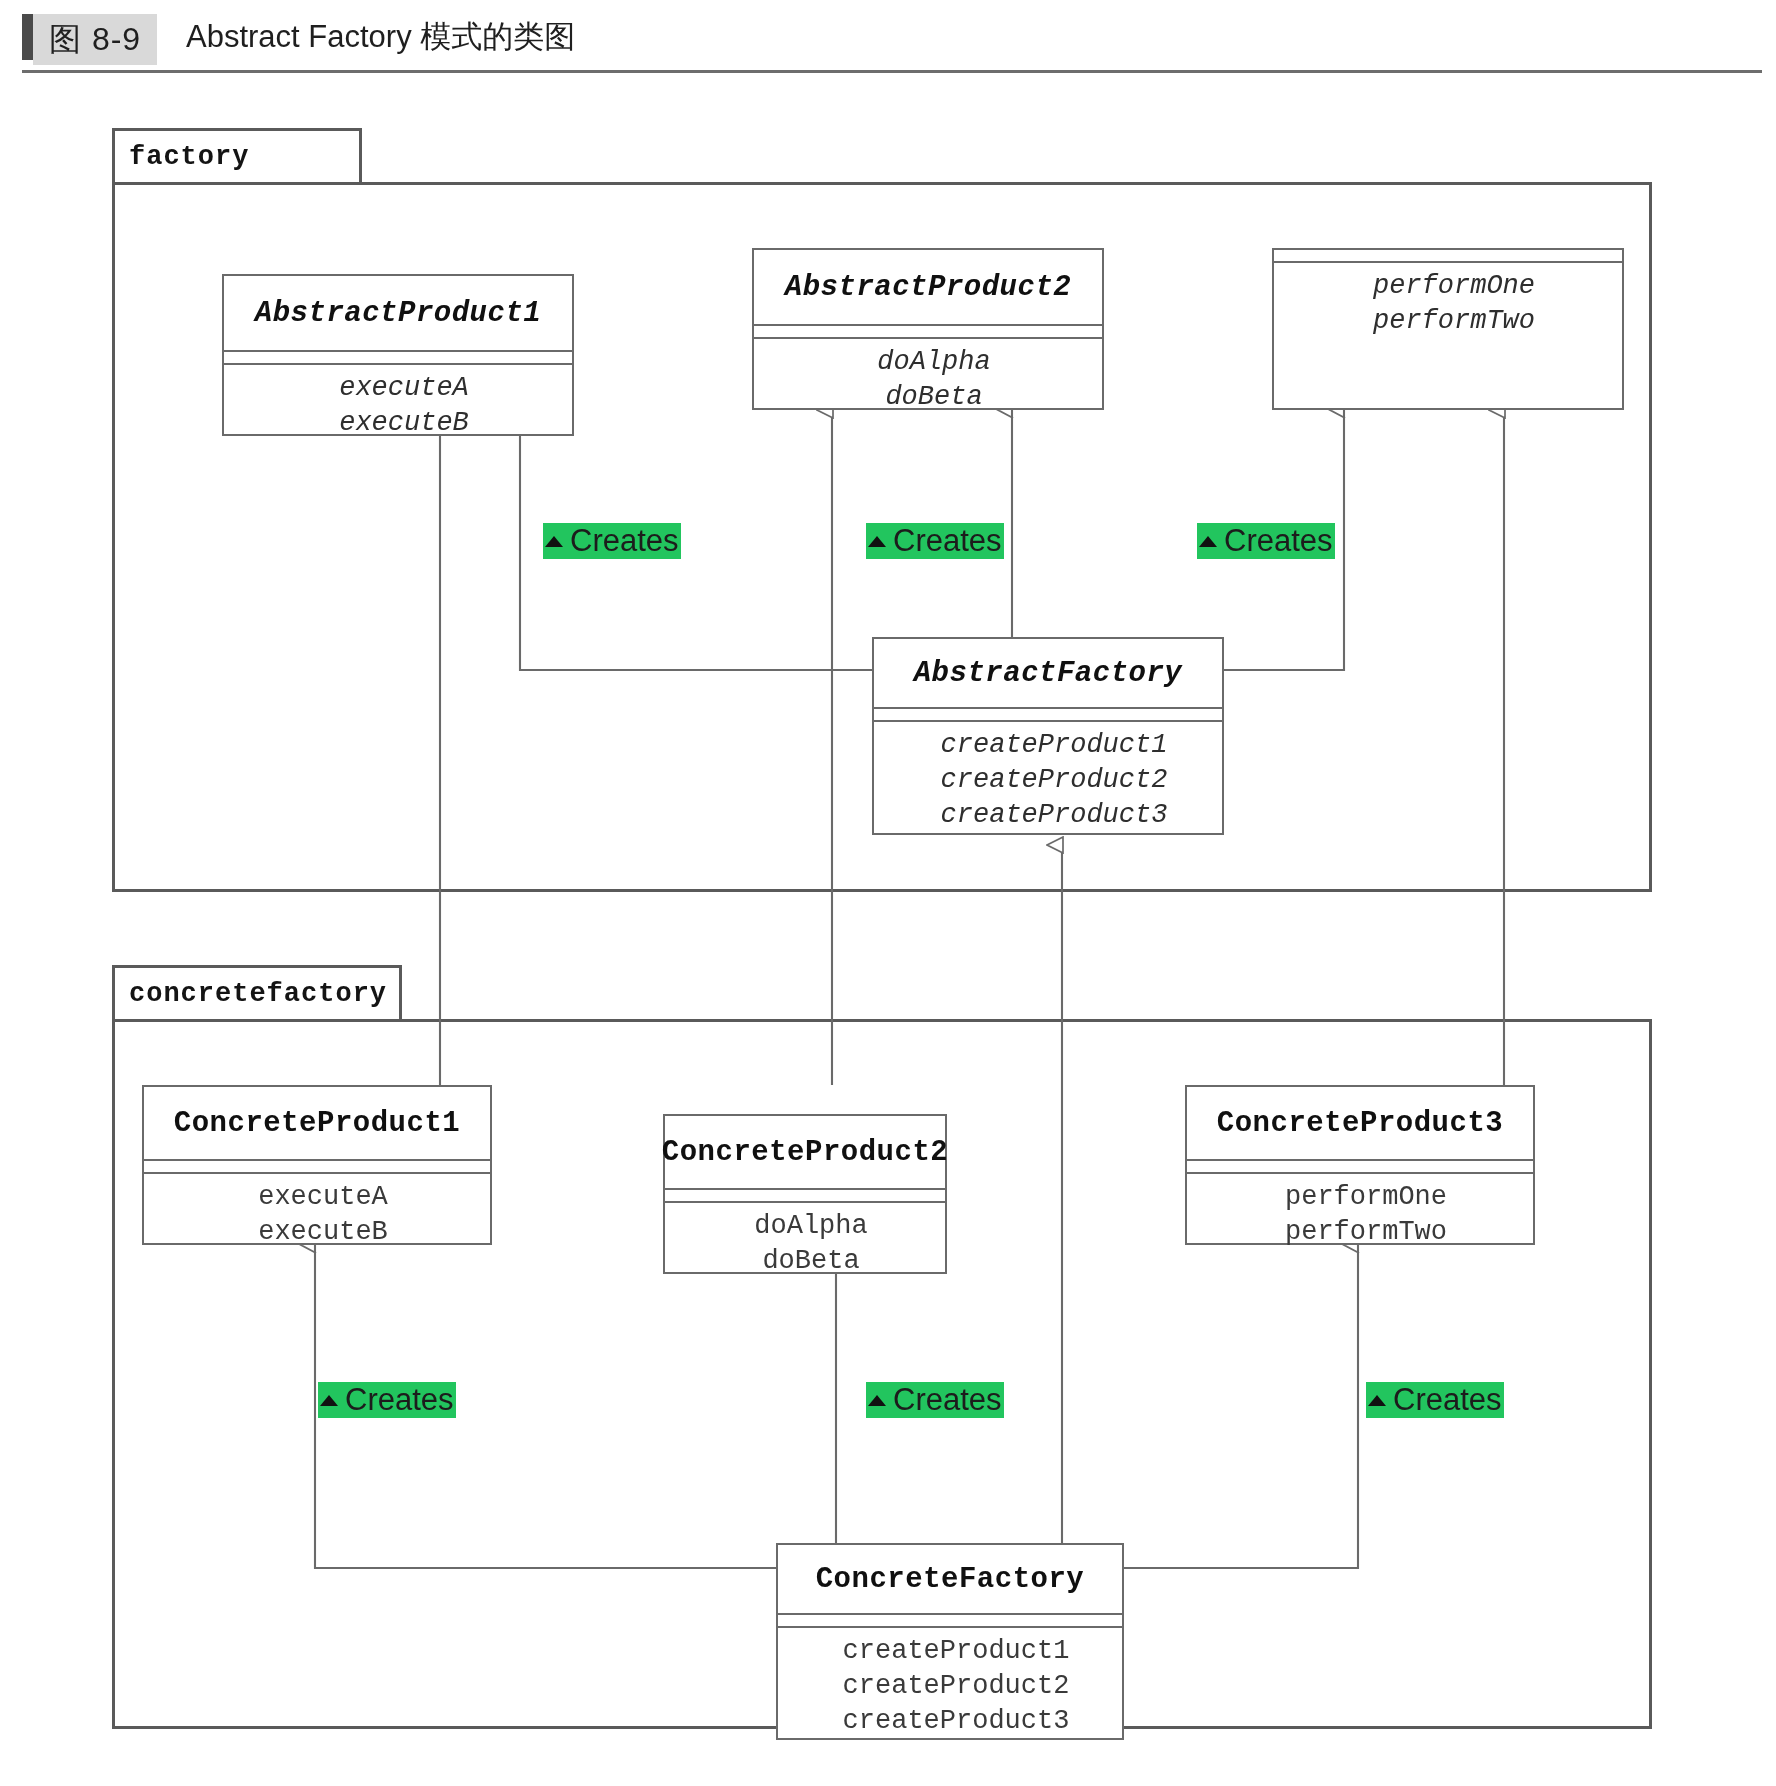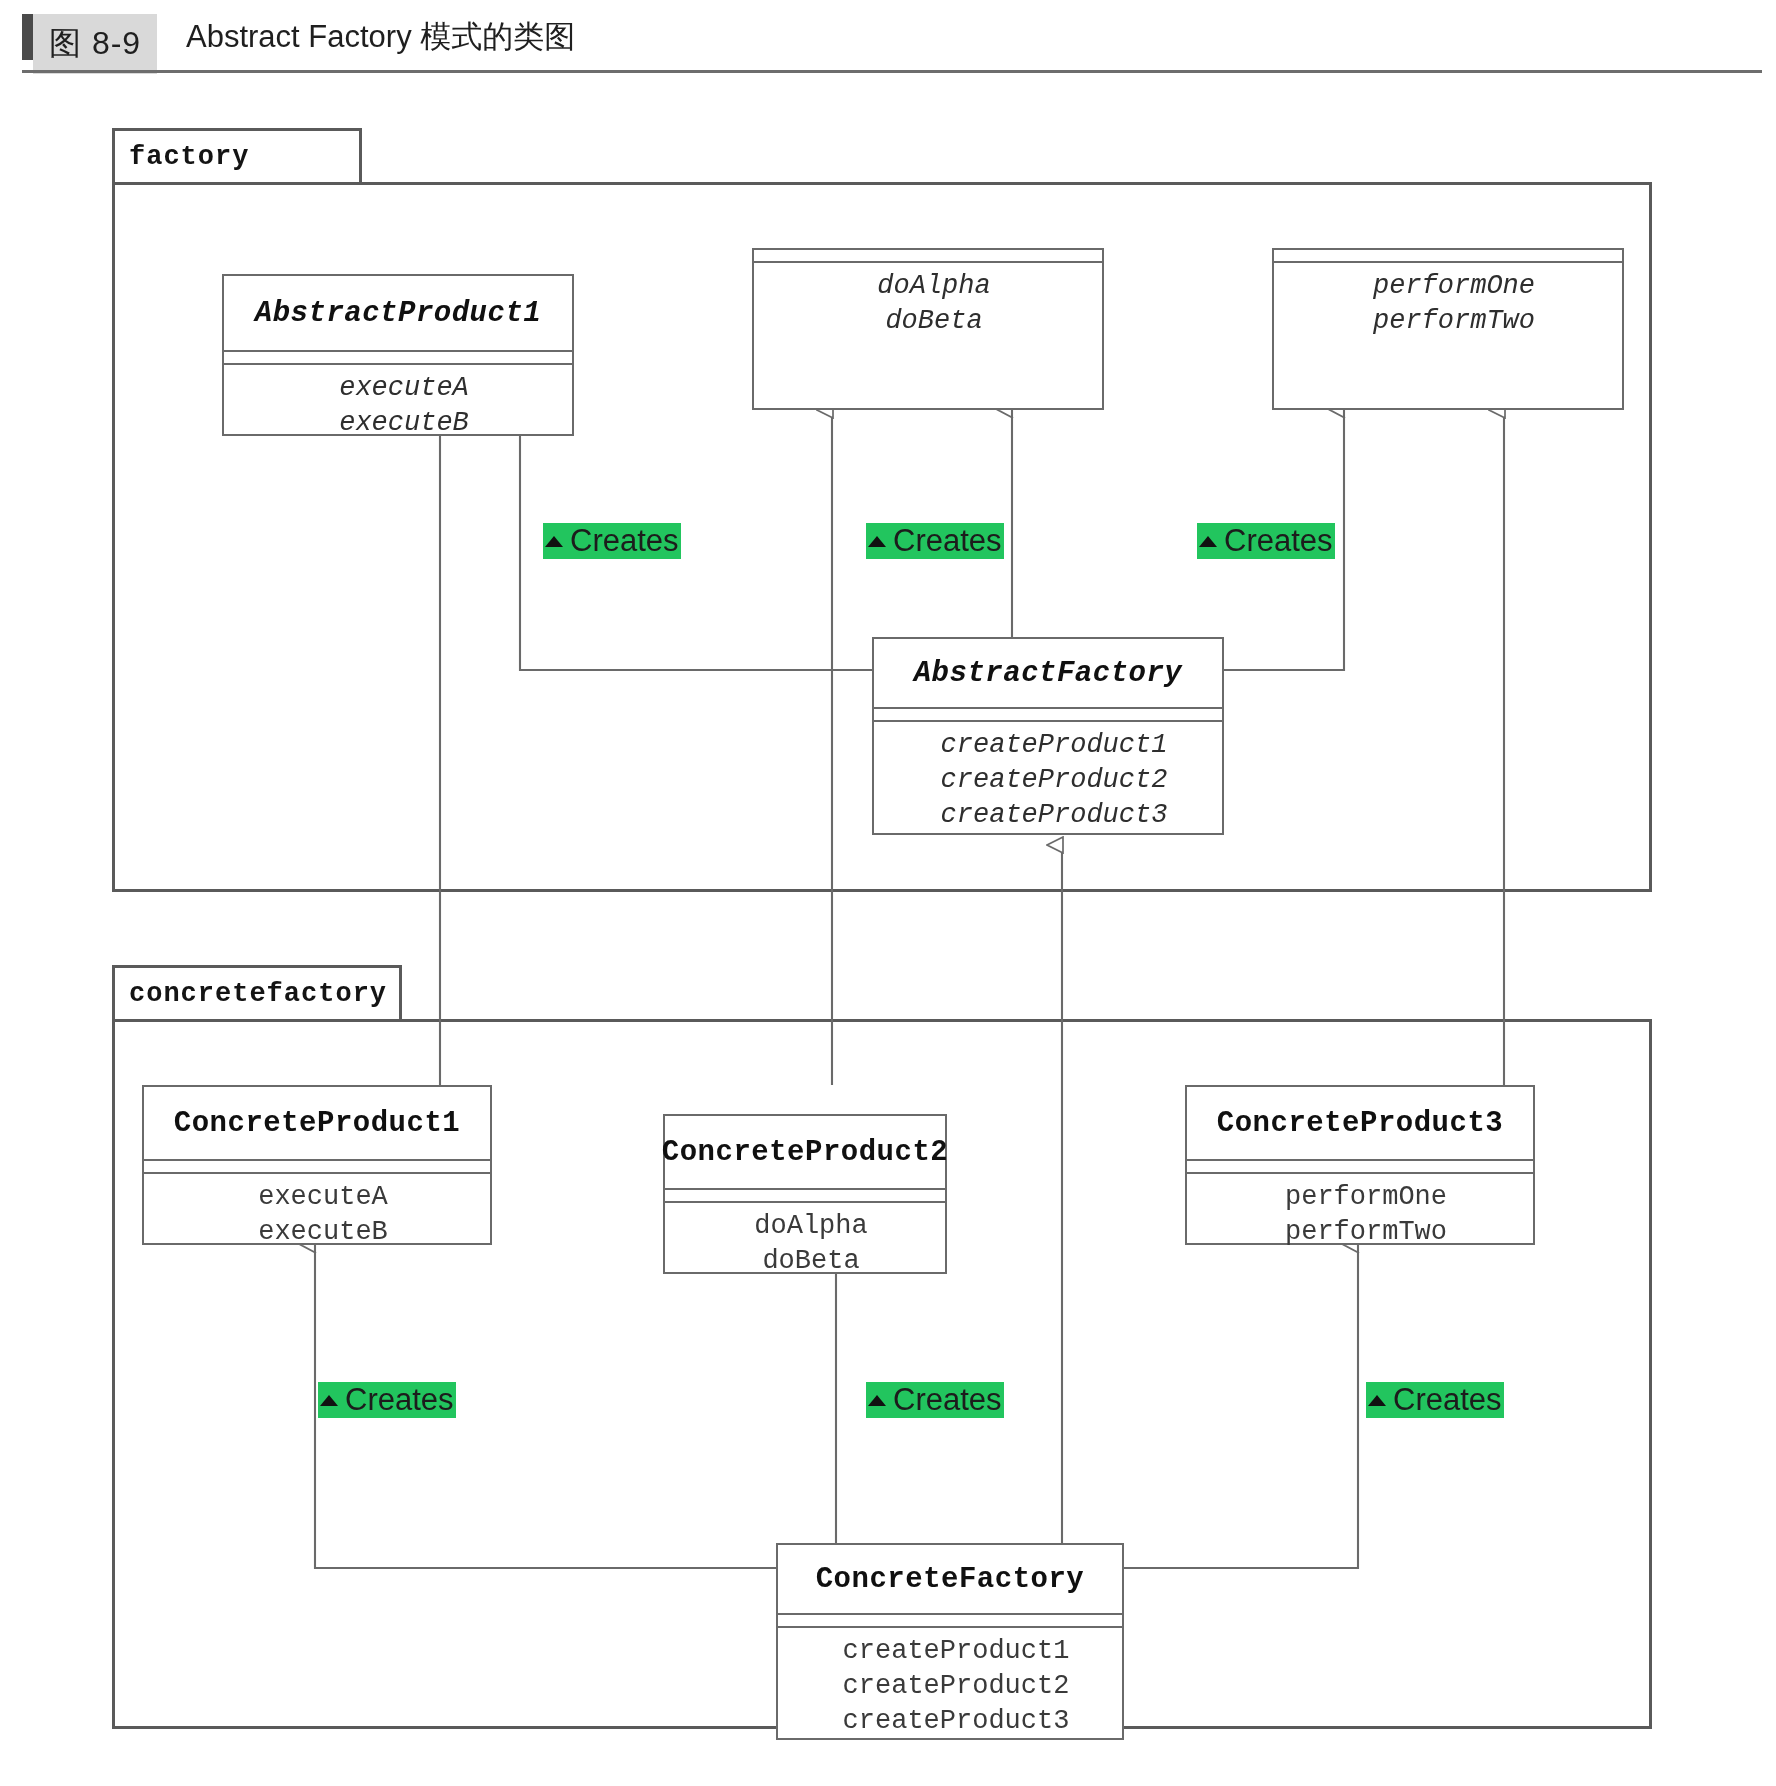--- a/index.html
+++ b/index.html
@@ -25,21 +25,21 @@
   }
   #caption-accent {
     position: absolute;
     left: 22px; top: 14px;
     width: 11px; height: 46px;
     background: #4a4a4a;
   }
   #caption-tag {
     position: absolute;
     left: 33px; top: 14px;
-    height: 60px;
+    height: 51px;
     padding: 0 16px;
     background: #d9d9d9;
     display: flex;
     align-items: center;
     font-size: 32px;
     color: #1f1f1f;
     letter-spacing: 1px;
     font-family: "Liberation Sans", sans-serif;
   }
   #caption-title {
@@ -215,20 +215,21 @@
 <div class="uml-class" style="left:222px; top:248px; width:352px; height:162px;margin-top:26px;">
   <div class="uml-title abstract" style="height:76px;">AbstractProduct1</div>
   <div class="uml-attrs"></div>
   <div class="uml-ops abstract">
     <div class="uml-op">executeA</div>
     <div class="uml-op">executeB</div>
   </div>
 </div>
 
 <div class="uml-class" style="left:752px; top:248px; width:352px; height:162px;">
+  <div class="uml-title abstract" style="height:76px;">AbstractProduct2</div>
   <div class="uml-attrs"></div>
   <div class="uml-ops abstract">
     <div class="uml-op">doAlpha</div>
     <div class="uml-op">doBeta</div>
   </div>
 </div>
 
 <div class="uml-class" style="left:1272px; top:248px; width:352px; height:162px;">
   <div class="uml-attrs"></div>
   <div class="uml-ops abstract">

